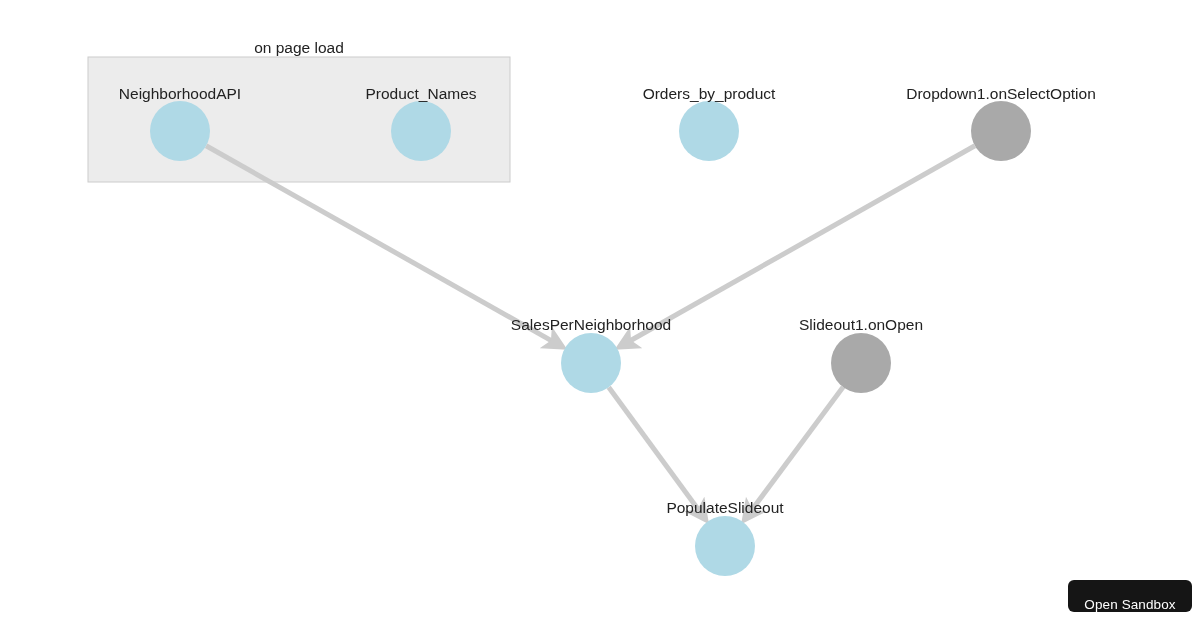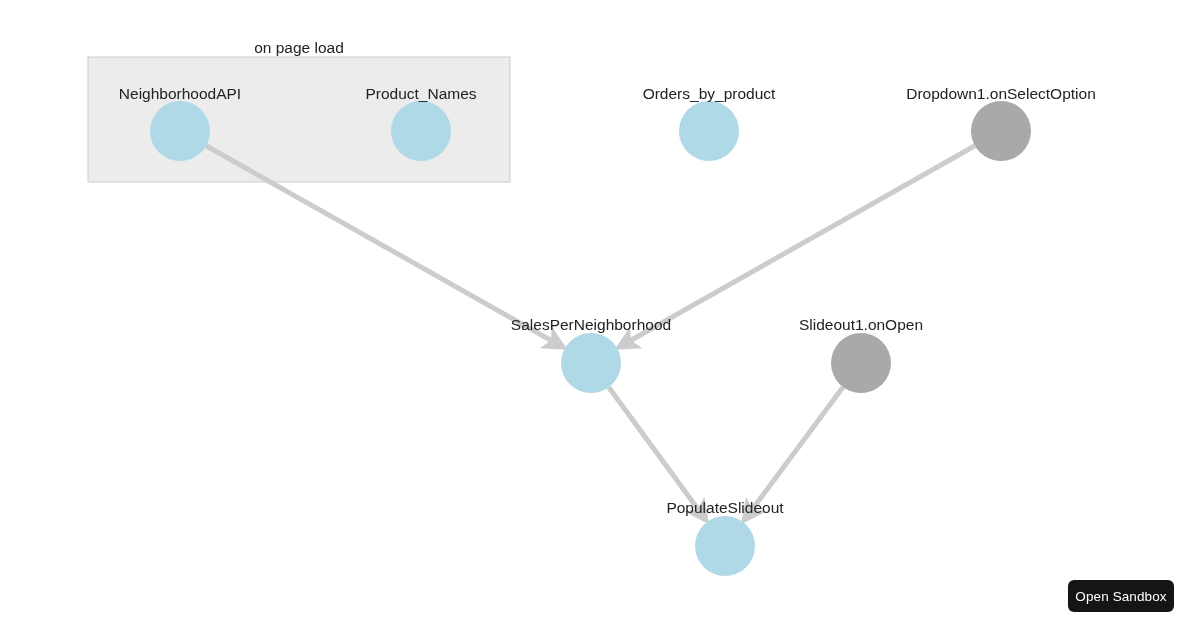--- a/index.html
+++ b/index.html
@@ -50,33 +50,33 @@
   .node-circle-data {
     fill: #afd9e6;
   }
   .node-circle-event {
     fill: #a9a9a9;
   }
   .sandbox-button {
     position: absolute;
     left: 1068px;
     top: 580px;
-    width: 106px;
+    width: 124px;
     height: 32px;
     border-radius: 6px;
     background: #151515;
     color: #ffffff;
     border: none;
     font-family: "Liberation Sans", sans-serif;
     font-size: 13.5px;
     letter-spacing: 0.1px;
     cursor: pointer;
     padding: 0;
     display: flex;
-    align-items: center;
+    align-items: flex-end;
     justify-content: center;
   }
 </style>
 </head>
 <body>
 
 <svg id="graph-canvas" viewBox="0 0 1200 630" xmlns="http://www.w3.org/2000/svg">
   <defs>
     <marker id="arrowhead" markerWidth="5" markerHeight="5" refX="2.6" refY="2.5" orient="auto" markerUnits="strokeWidth">
       <path d="M 0 0 L 5 2.5 L 0 5 L 1.2 2.5 z" fill="#cccccc"></path>

